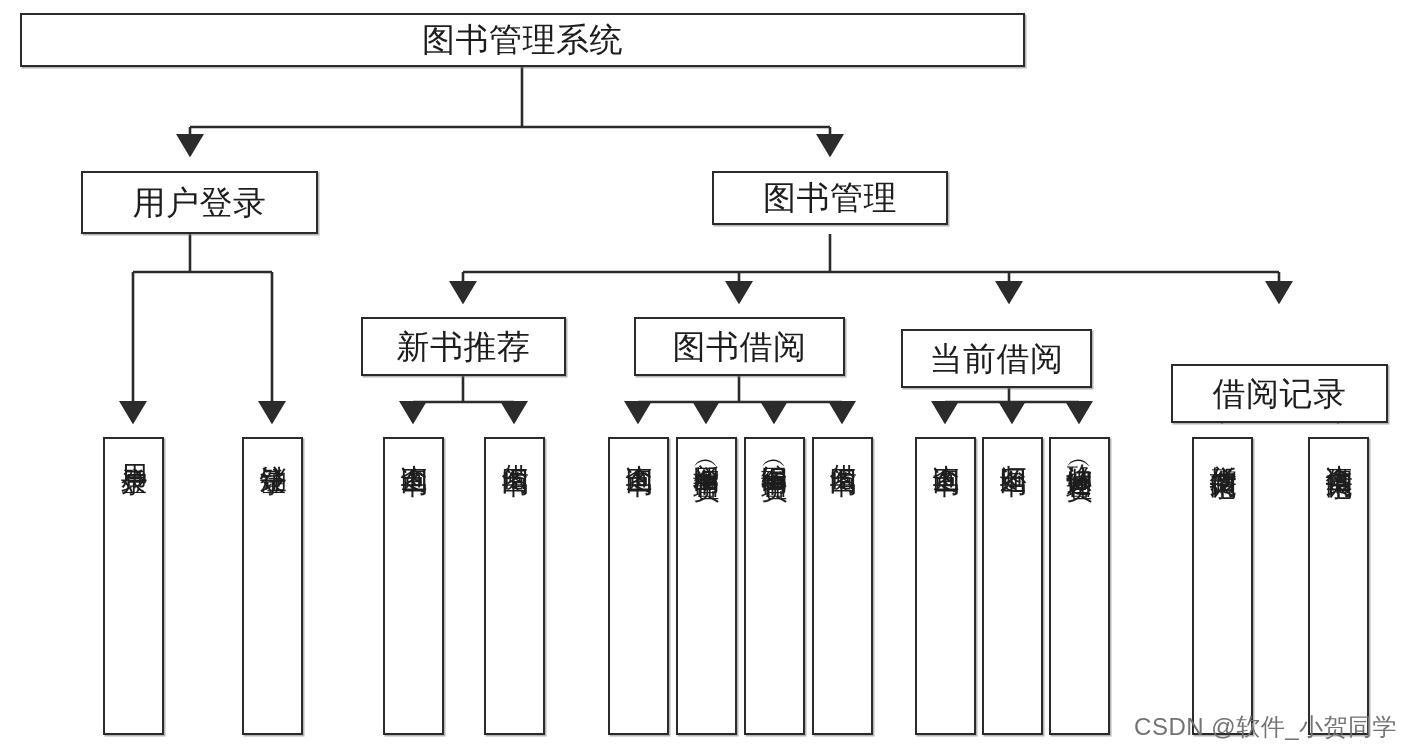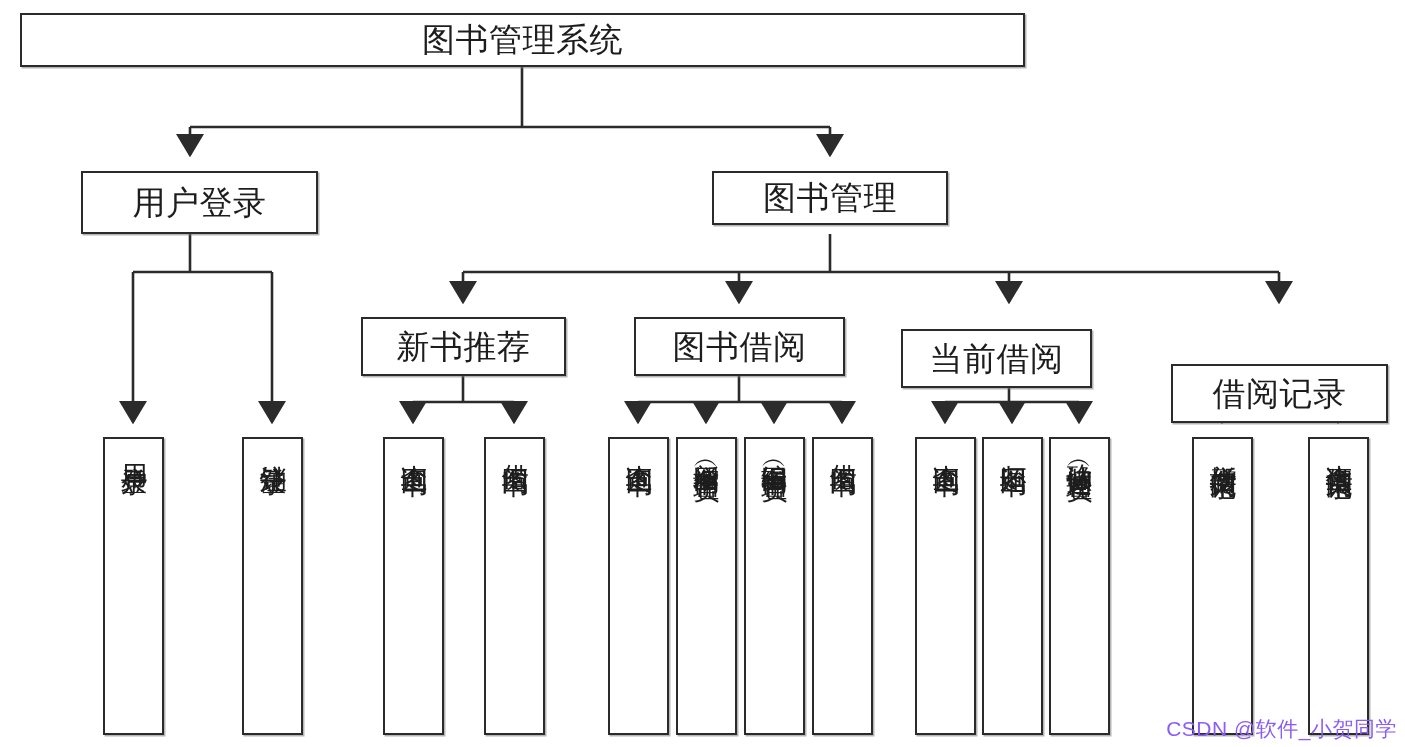--- a/index.html
+++ b/index.html
@@ -56,22 +56,22 @@
     letter-spacing: 2px;
     margin: 0 auto;
   }
   .vert.tall-text .node-label {
     font-size: 26px;
   }
   .watermark {
     position: absolute;
     right: 8px;
     bottom: 4px;
-    font-size: 21px;
-    color: #8b5cf6;
+    font-size: 24px;
+    color: #737373;
     letter-spacing: 0.5px;
     white-space: nowrap;
   }
 </style>
 </head>
 <body>
 
 <div id="diagram-root">
 
   <svg id="diagram-svg" viewBox="0 0 1405 747" xmlns="http://www.w3.org/2000/svg">

